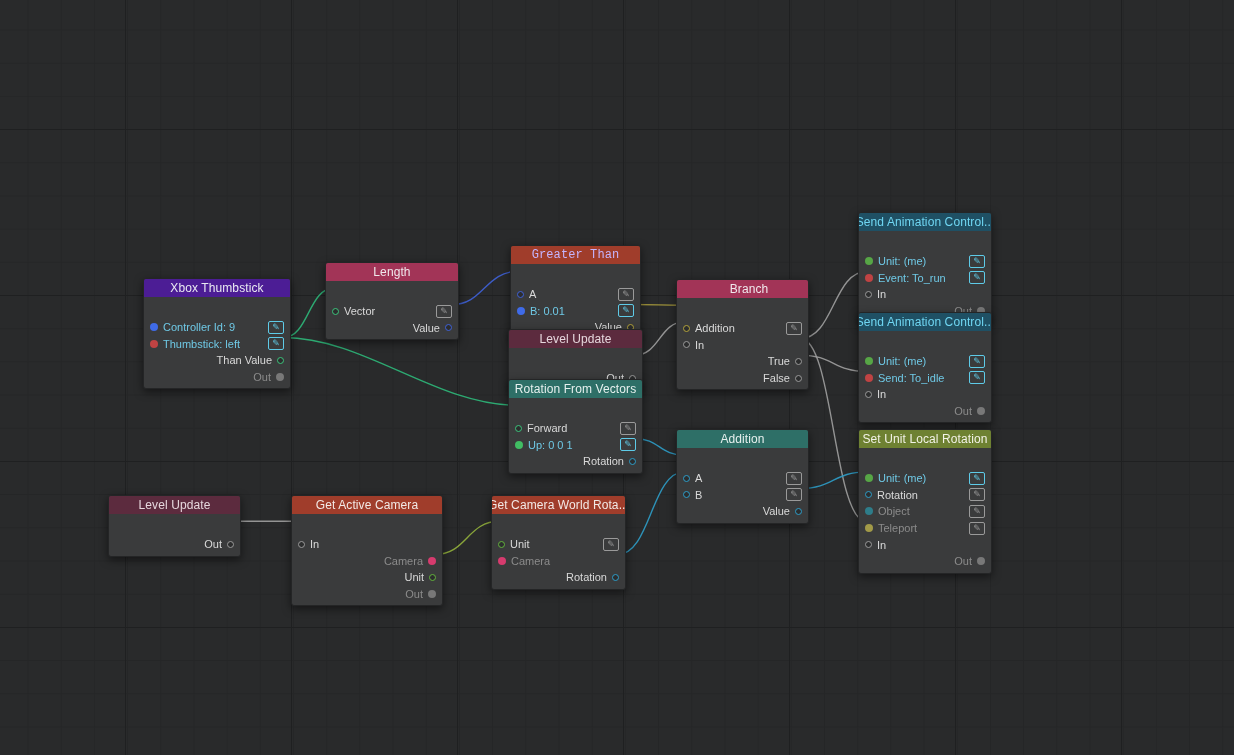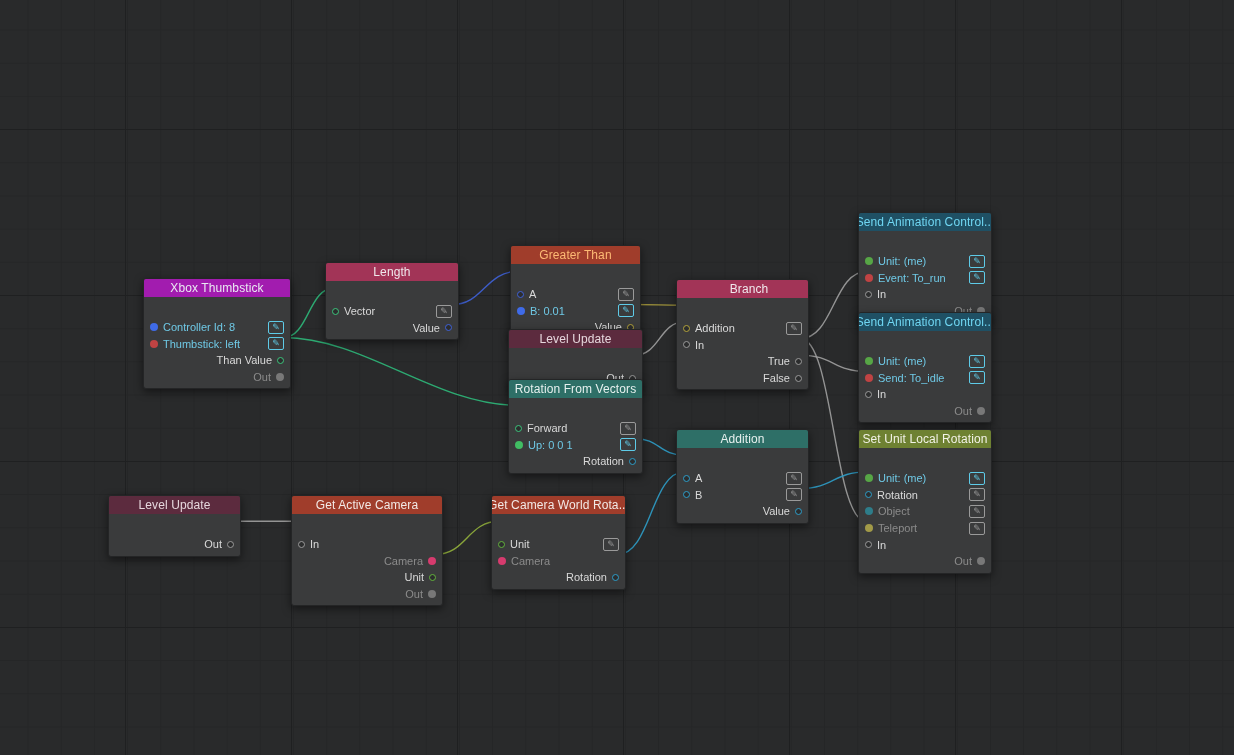--- a/index.html
+++ b/index.html
@@ -54,27 +54,27 @@
       <path d="M800.5,338.5 C833.5,338.5 833.5,271.5 866.5,271.5" fill="none" stroke="#a0a0a0" stroke-width="1.4" opacity="0.9"></path>
       <path d="M800.5,338.5 C833.5,338.5 833.5,521.7 866.5,521.7" fill="none" stroke="#a0a0a0" stroke-width="1.4" opacity="0.9"></path>
       <path d="M800.5,355.1 C833.5,355.1 833.5,371.5 866.5,371.5" fill="none" stroke="#a0a0a0" stroke-width="1.4" opacity="0.9"></path>
       <path d="M634.5,438.5 C659.5,438.5 659.5,455.3 684.5,455.3" fill="none" stroke="#2d9dc8" stroke-width="1.4" opacity="0.9"></path>
       <path d="M617.5,554.5 C651,554.5 651,471.9 684.5,471.9" fill="none" stroke="#2d9dc8" stroke-width="1.4" opacity="0.9"></path>
       <path d="M800.5,488.5 C833.5,488.5 833.5,471.9 866.5,471.9" fill="none" stroke="#2d9dc8" stroke-width="1.4" opacity="0.9"></path>
       <path d="M232.5,521.3 C266,521.3 266,521.3 299.5,521.3" fill="none" stroke="#a0a0a0" stroke-width="1.4" opacity="0.9"></path>
       <path d="M434.5,554.5 C467,554.5 467,521.3 499.5,521.3" fill="none" stroke="#94b23c" stroke-width="1.4" opacity="0.9"></path>
     </svg>
 <div class="node" style="left: 143px; top: 278px; width: 148px;">
-      <div class="node-header" style="background: #a21caf; color: rgb(233, 233, 242);">
+      <div class="node-header" style="background: #4c1d95; color: rgb(233, 233, 242);">
         <span>Xbox Thumbstick</span>
       </div>
       <div class="rows">
         <div class="row in">
           <span class="port filled" style="background: rgb(63, 107, 232);"></span>
-          <span class="lbl t-cyan">Controller Id: 8</span>
+          <span class="lbl t-cyan">Controller Id: 9</span>
           <span class="edit e-cyan">✎</span>
         </div>
         <div class="row in">
           <span class="port filled" style="background: rgb(192, 67, 67);"></span>
           <span class="lbl t-cyan">Thumbstick: left</span>
           <span class="edit e-cyan">✎</span>
         </div>
         <div class="row out">
           <span class="lbl t-white">Than Value</span>
           <span class="port ring" style="border-color: rgb(60, 196, 124);"></span>
@@ -95,21 +95,21 @@
           <span class="lbl t-white">Vector</span>
           <span class="edit e-gray">✎</span>
         </div>
         <div class="row out">
           <span class="lbl t-white">Value</span>
           <span class="port ring" style="border-color: rgb(63, 98, 216);"></span>
         </div>
       </div>
     </div>
     <div class="node" style="left: 510px; top: 245px; width: 131px;">
-      <div class="node-header" style="background: rgb(160, 61, 43); color: #fdba74;">
+      <div class="node-header" style="background: rgb(160, 61, 43); color: #c4b5fd; font-family: Liberation Mono, monospace;">
         <span>Greater Than</span>
       </div>
       <div class="rows">
         <div class="row in">
           <span class="port ring" style="border-color: rgb(63, 98, 216);"></span>
           <span class="lbl t-white">A</span>
           <span class="edit e-gray">✎</span>
         </div>
         <div class="row in">
           <span class="port filled" style="background: rgb(63, 107, 232);"></span>

